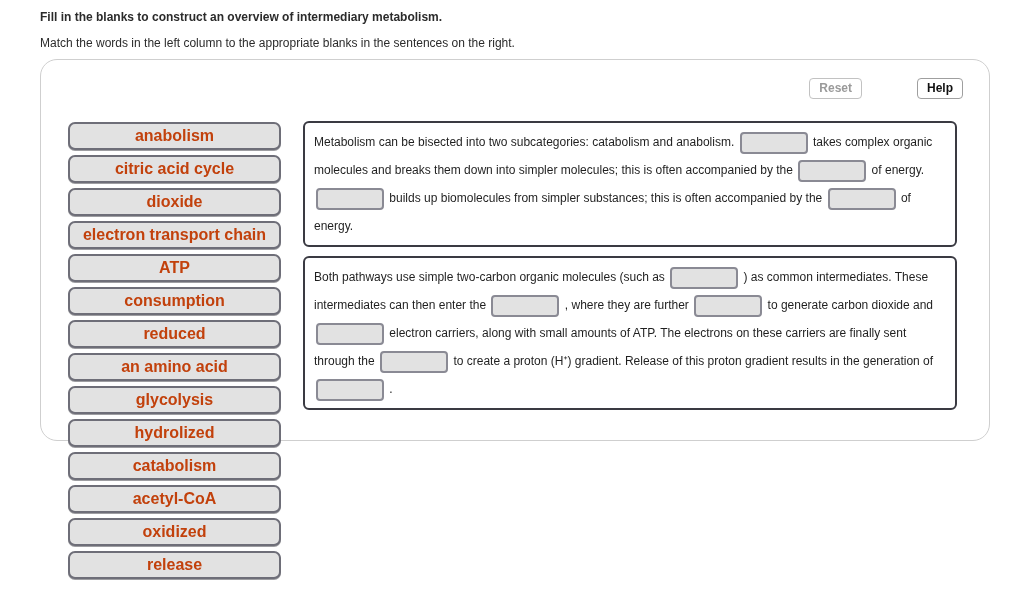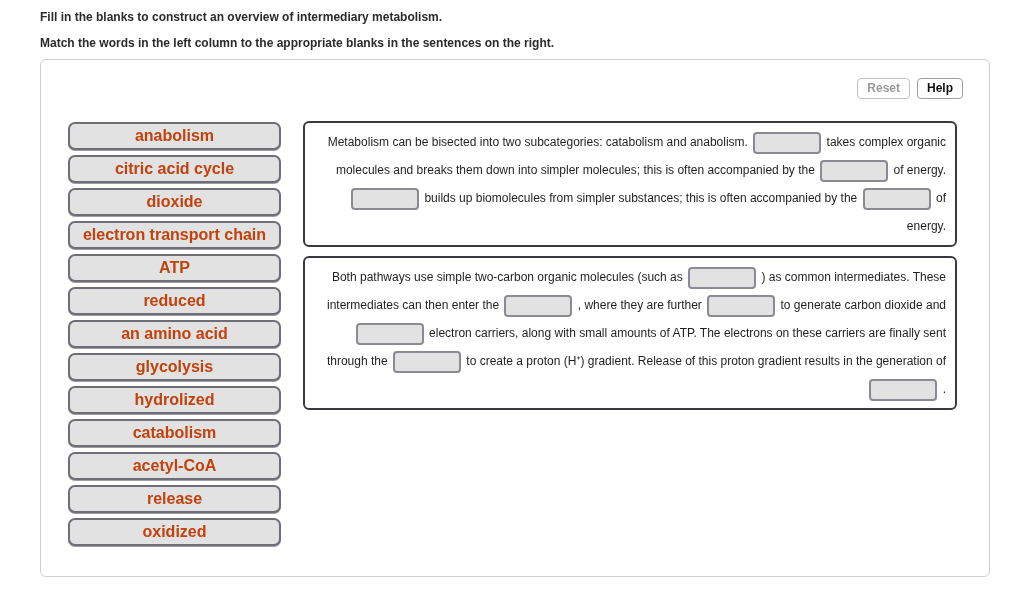--- a/index.html
+++ b/index.html
@@ -10,45 +10,45 @@
     --passage-border:#3a3a42;
     --container-border:#cfcfcf;
     --text-color:#212121;
     --reset-text:#9a9a9a;
   }
   *{box-sizing:border-box;margin:0;padding:0;}
   html,body{width:1024px;height:600px;overflow:hidden;background:#ffffff;
     font-family:"Liberation Sans",sans-serif;color:var(--text-color);}
   .header{padding:10px 0 0 40px;}
   .instruction{font-size:12px;color:#2b2b2b;font-weight:bold;}
-  .subtitle{font-size:12px;font-weight:bold;color:#2b2b2b;margin-top:12px;}
+  .subtitle{font-size:12px;font-weight:normal;color:#2b2b2b;margin-top:12px;}
   .activity-panel{
-    position:absolute;left:40px;top:59px;width:950px;height:518px;
-    background:#ffffff;border:1px solid var(--container-border);border-radius:6px;
+    position:absolute;left:40px;top:59px;width:950px;height:382px;
+    background:#ffffff;border:1px solid var(--container-border);border-radius:17px;
   }
   .toolbar{position:absolute;top:18px;right:26px;display:flex;gap:7px;}
   .tbtn{
     font-family:"Liberation Sans",sans-serif;font-size:12px;font-weight:bold;
     background:#ffffff;border:1px solid #c2c2c2;border-radius:4px;
     padding:3px 9px;line-height:13px;cursor:pointer;
   }
   .tbtn.reset{color:var(--reset-text);}
-  .tbtn.help{color:#111111;border-color:#9f9f9f;}
+  .tbtn.help{color:#111111;border-color:#9f9f9f;margin-left:48px;}
   .word-col{position:absolute;left:27px;top:62px;width:213px;}
   .word-btn{
     width:213px;height:28px;margin-bottom:5px;
     background:var(--word-button-bg);
     border:2px solid var(--word-button-border);
     border-radius:7px;
     box-shadow:0 1px 0 rgba(40,40,48,0.45);
     font-size:16px;font-weight:bold;color:#c2410c;
     display:flex;align-items:center;justify-content:center;
     cursor:pointer;user-select:none;
   }
-  .passages{position:absolute;left:262px;top:61px;width:654px;text-align:right;}
+  .passages{position:absolute;left:262px;top:61px;width:654px;}
   .passage{
     width:654px;background:#ffffff;
     border:2px solid var(--passage-border);border-radius:6px;
     padding:5px 9px;font-size:12px;line-height:28px;color:#1f1f1f;
     margin-bottom:9px;
   }
   .blank{
     display:inline-block;width:68px;height:22px;
     background:var(--blank-bg);
     border:2px solid var(--blank-border);
@@ -70,28 +70,29 @@
     <button class="tbtn reset">Reset</button>
     <button class="tbtn help">Help</button>
   </div>
 
   <div class="word-col">
     <div class="word-btn">anabolism</div>
     <div class="word-btn">citric acid cycle</div>
     <div class="word-btn">dioxide</div>
     <div class="word-btn">electron transport chain</div>
     <div class="word-btn">ATP</div>
+    <div class="word-btn">consumption</div>
     <div class="word-btn">reduced</div>
     <div class="word-btn">an amino acid</div>
     <div class="word-btn">glycolysis</div>
     <div class="word-btn">hydrolized</div>
     <div class="word-btn">catabolism</div>
     <div class="word-btn">acetyl-CoA</div>
+    <div class="word-btn">oxidized</div>
     <div class="word-btn">release</div>
-    <div class="word-btn">oxidized</div>
   </div>
 
   <div class="passages">
 
     <div class="passage">
       <span>Metabolism can be bisected into two subcategories: catabolism and anabolism.</span>
       <span class="blank"></span>
       <span>takes complex organic molecules and breaks them down into simpler molecules; this is often accompanied by the</span>
       <span class="blank"></span>
       <span>of energy.</span>

